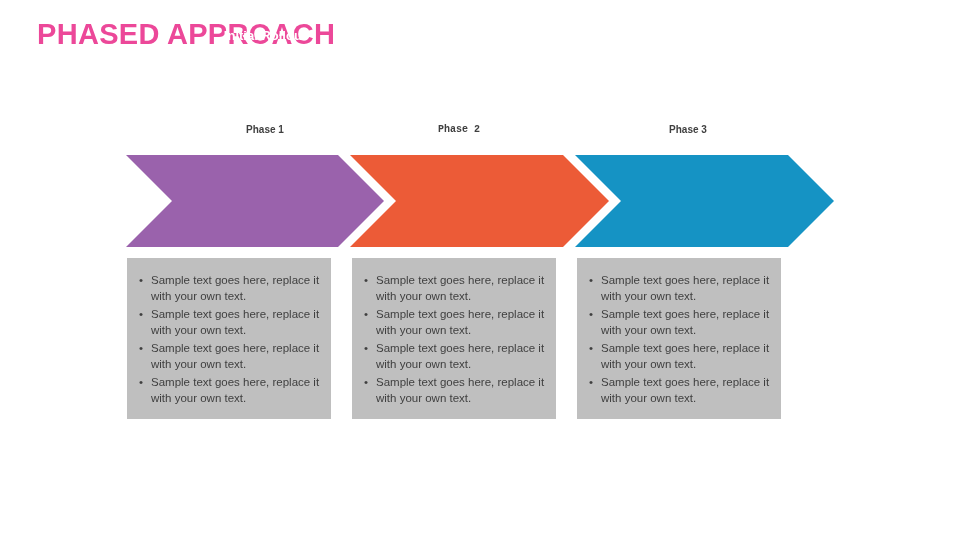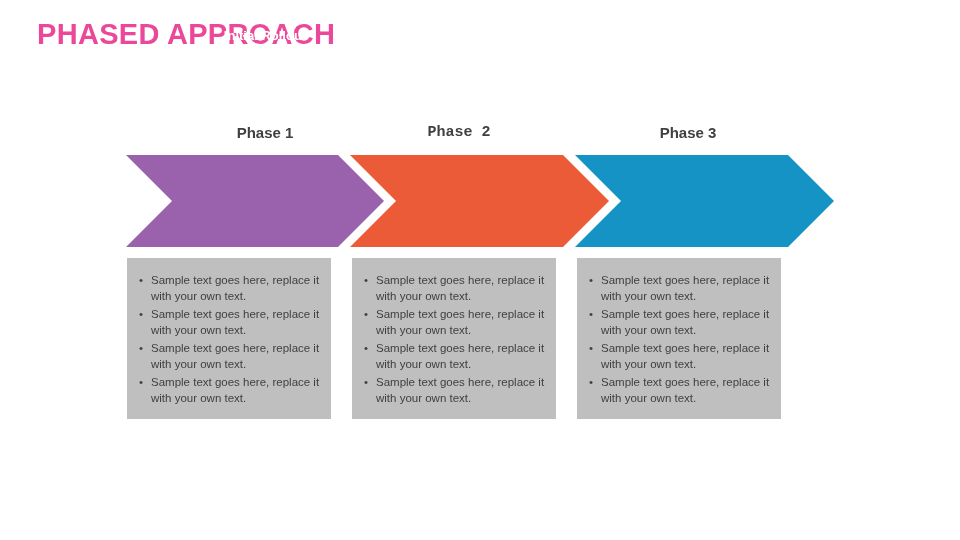--- a/index.html
+++ b/index.html
@@ -26,21 +26,21 @@
     font-weight: bold;
     color: #ec4899;
     letter-spacing: 0.3px;
     white-space: nowrap;
   }
 
   
   .phase-label {
     position: absolute;
     top: 124px;
-    font-size: 15px;
+    font-size: 10px;
     font-weight: bold;
     color: #404040;
     text-align: center;
     white-space: nowrap;
   }
   .phase-label.p1 { left: 155px; width: 220px; }
   .phase-label.p2 { left: 349px; width: 220px; font-family: Liberation Mono, monospace; }
   .phase-label.p3 { left: 578px; width: 220px; }
 
   

